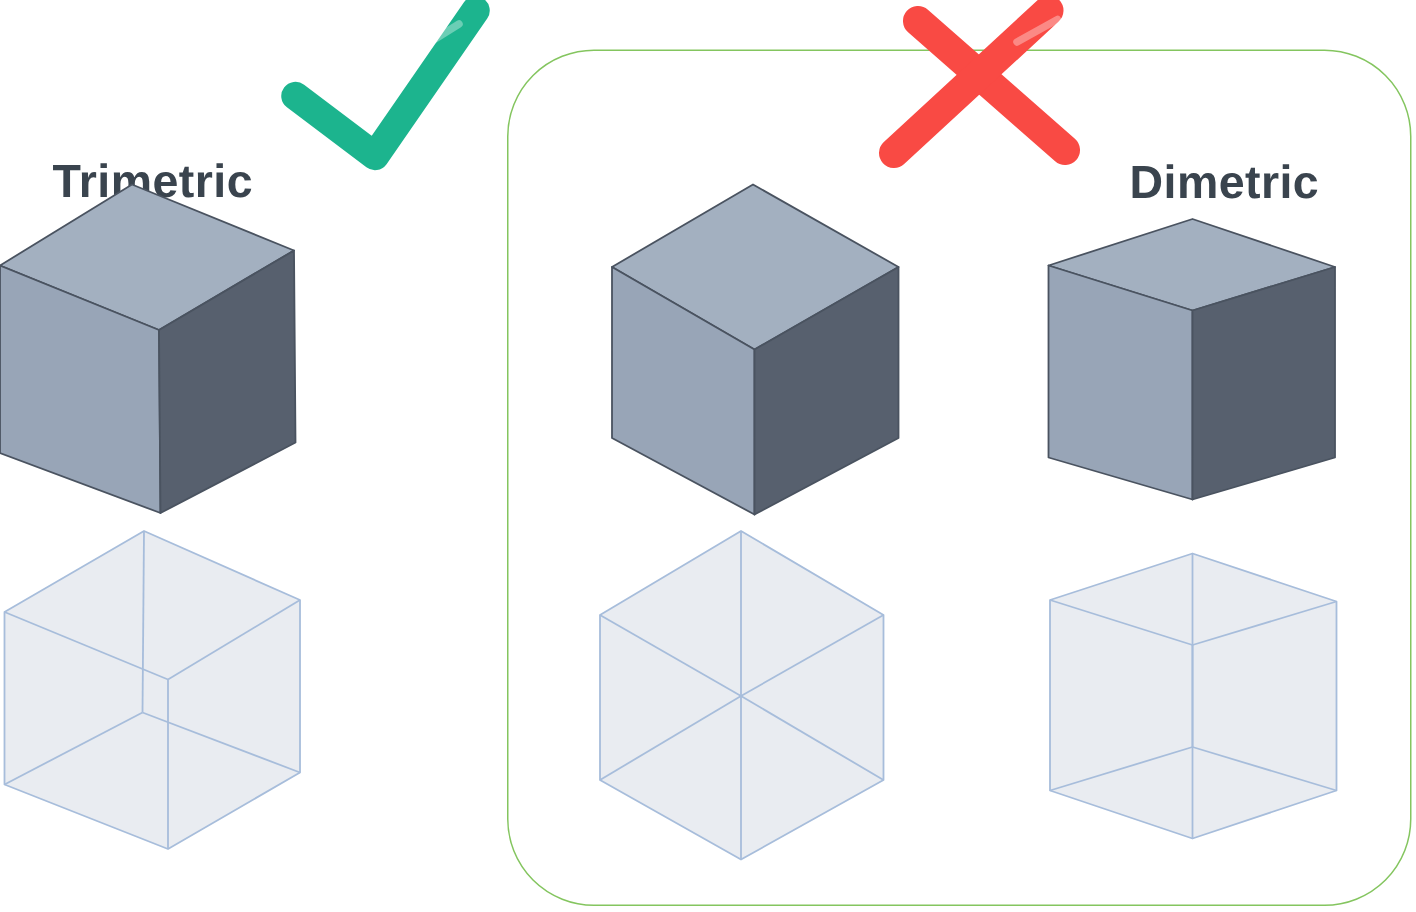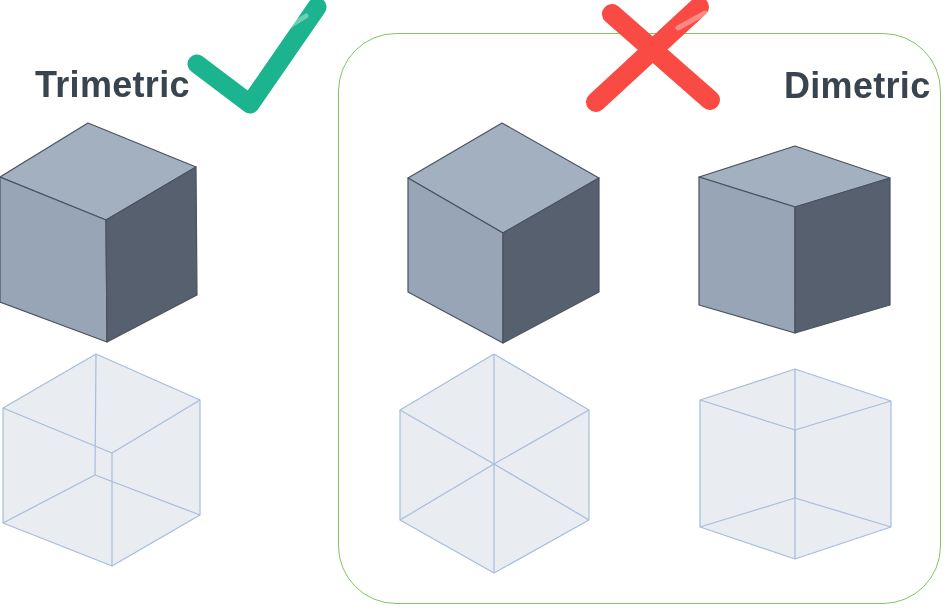--- a/index.html
+++ b/index.html
@@ -14,30 +14,31 @@
     position:absolute;
     left:338px;top:33px;
     width:603px;height:571px;
     border:1.5px solid #84c55f;
     border-radius:58px;
     box-sizing:border-box;
     background:transparent;
   }
   .proj-label{
     position:absolute;
-    font-size:36px;
+    font-size:31px;
     font-weight:700;
     color:#3a444e;
     letter-spacing:0.3px;
     line-height:30px;
     white-space:nowrap;
+    margin-top:36px;
   }
   .label-trimetric{left:35px;top:70px;}
   .label-isometric{left:436px;top:66px;}
-  .label-dimetric{left:784px;top:71px;}
+  .label-dimetric{left:753px;top:71px;}
   .scene{
     position:absolute;left:0;top:0;
     width:944px;height:608px;
   }
 </style>
 </head>
 <body>
 
 <div class="canvas">
 

